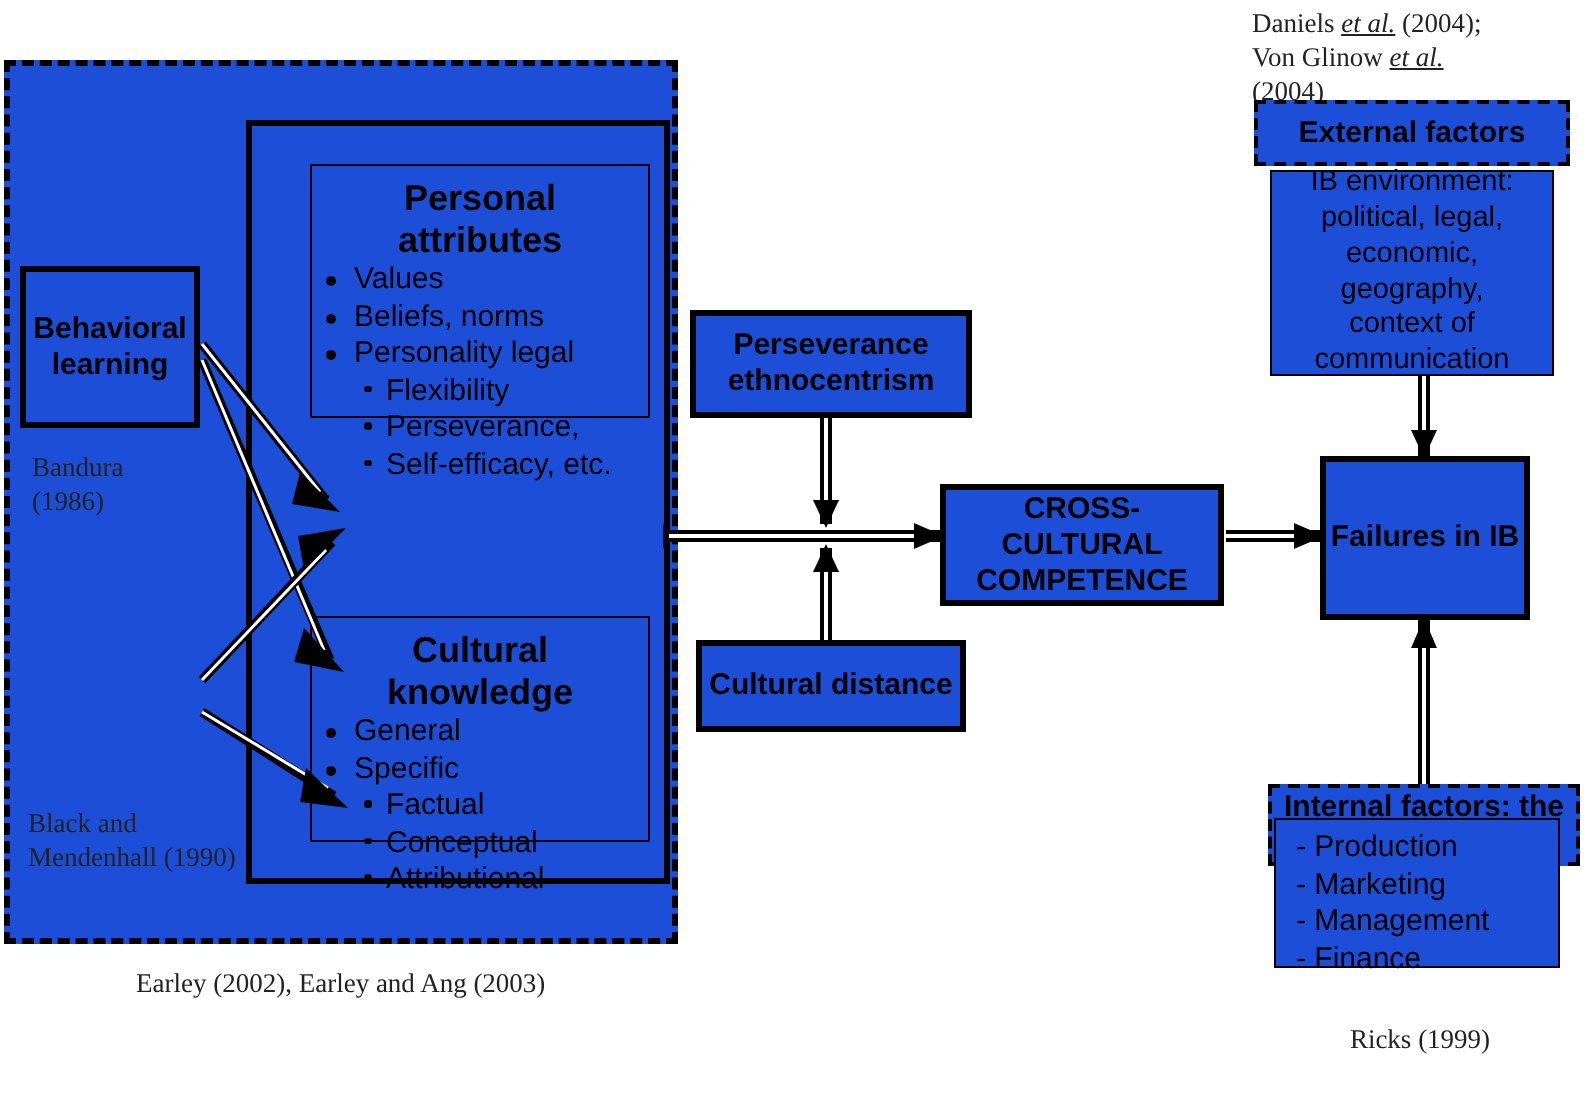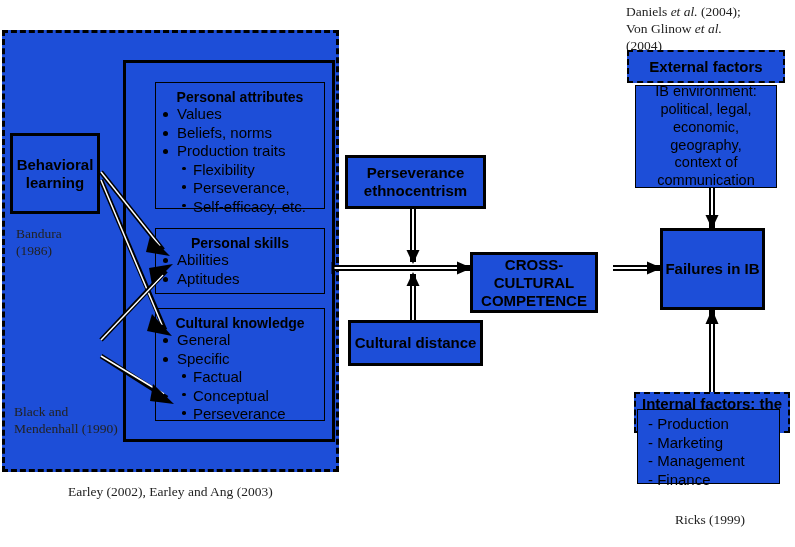--- a/index.html
+++ b/index.html
@@ -11,22 +11,22 @@
     overflow:hidden;
   }
   .box{position:absolute;box-sizing:border-box;background:#1d4ed8;}
   .thick{border:3px solid #000;}
   .thin{border:1.5px solid #000;}
   .dashed{border:2px dashed #000;}
   .dashed-thick{border:3px dashed #000;}
   .ctr{display:flex;align-items:center;justify-content:center;text-align:center;}
   .bold{font-weight:bold;}
   .cite{position:absolute;font-family:"Liberation Serif", serif;font-size:13.5px;color:#222;line-height:1.25;}
-  .cite i{font-style:italic;}
-  .hdr{font-weight:bold;font-size:14px;text-align:center;}
+  .cite i{font-style:italic;text-decoration:underline;}
+  .hdr{font-weight:bold;font-size:18px;text-align:center;}
   ul.plain{margin:0;padding:0;list-style:none;}
   ul.plain li{font-size:15px;line-height:1.24;white-space:nowrap;}
   .b1{position:relative;padding-left:17px;}
   .b1:before{content:"";position:absolute;left:3px;top:7px;width:5px;height:5px;border-radius:50%;background:#000;}
   .b2{position:relative;padding-left:33px;font-size:13.5px;}
   .b2:before{content:"";position:absolute;left:22px;top:6px;width:3.5px;height:3.5px;border-radius:50%;background:#000;}
   .dash-li{font-size:15px;line-height:1.32;}
   svg.edges{position:absolute;left:0;top:0;width:795px;height:547px;pointer-events:none;}
   .lbl{font-size:15px;line-height:1.2;}
   .lbl14{font-size:14.5px;line-height:1.22;}
@@ -45,58 +45,51 @@
 
   <div class="cite" style="left:14px;top:404px;width:150px;">Black and<br>Mendenhall (1990)</div>
 
   <div class="box thick" style="left:123px;top:60px;width:212px;height:382px;"></div>
 
   <div class="box thin" style="left:155px;top:82px;width:170px;height:127px;padding:6px 4px 0 4px;">
     <div class="hdr">Personal attributes</div>
     <ul class="plain">
       <li class="b1">Values</li>
       <li class="b1">Beliefs, norms</li>
-      <li class="b1">Production traits</li>
+      <li class="b1">Personality legal</li>
       <li class="b2">Flexibility</li>
       <li class="b2">Perseverance,</li>
       <li class="b2">Self-efficacy, etc.</li>
     </ul>
   </div>
 
-  <div class="box thin" style="left:155px;top:228px;width:170px;height:66px;padding:6px 4px 0 4px;">
-    <div class="hdr">Personal skills</div>
-    <ul class="plain">
-      <li class="b1">Abilities</li>
-      <li class="b1">Aptitudes</li>
-    </ul>
-  </div>
 
   <div class="box thin" style="left:155px;top:308px;width:170px;height:113px;padding:6px 4px 0 4px;">
     <div class="hdr">Cultural knowledge</div>
     <ul class="plain">
       <li class="b1">General</li>
       <li class="b1">Specific</li>
       <li class="b2">Factual</li>
       <li class="b2">Conceptual</li>
-      <li class="b2">Perseverance</li>
+      <li class="b2">Attributional</li>
     </ul>
   </div>
 
 
   <div class="cite" style="left:68px;top:484px;width:320px;">Earley (2002), Earley and Ang (2003)</div>
 
   <div class="box thick ctr" style="left:345px;top:155px;width:141px;height:54px;">
     <span class="bold lbl">Perseverance ethnocentrism</span>
   </div>
 
   <div class="box thick ctr" style="left:348px;top:320px;width:135px;height:46px;">
     <span class="bold lbl">Cultural distance</span>
   </div>
 
-  <div class="box thick ctr" style="left:470px;top:252px;width:128px;height:61px;">
+  <div class="box thick ctr" style="left:470px;top:242px;width:142px;height:61px;">
     <span class="bold lbl">CROSS-CULTURAL COMPETENCE</span>
   </div>
 
   <div class="cite" style="left:626px;top:4px;width:175px;">
     <span>Daniels </span><i>et al.</i><span> (2004);</span><br>
     <span>Von Glinow </span><i>et al.</i><br>
     <span>(2004)</span>
   </div>
 
   <div class="box dashed ctr" style="left:627px;top:50px;width:158px;height:33px;">

